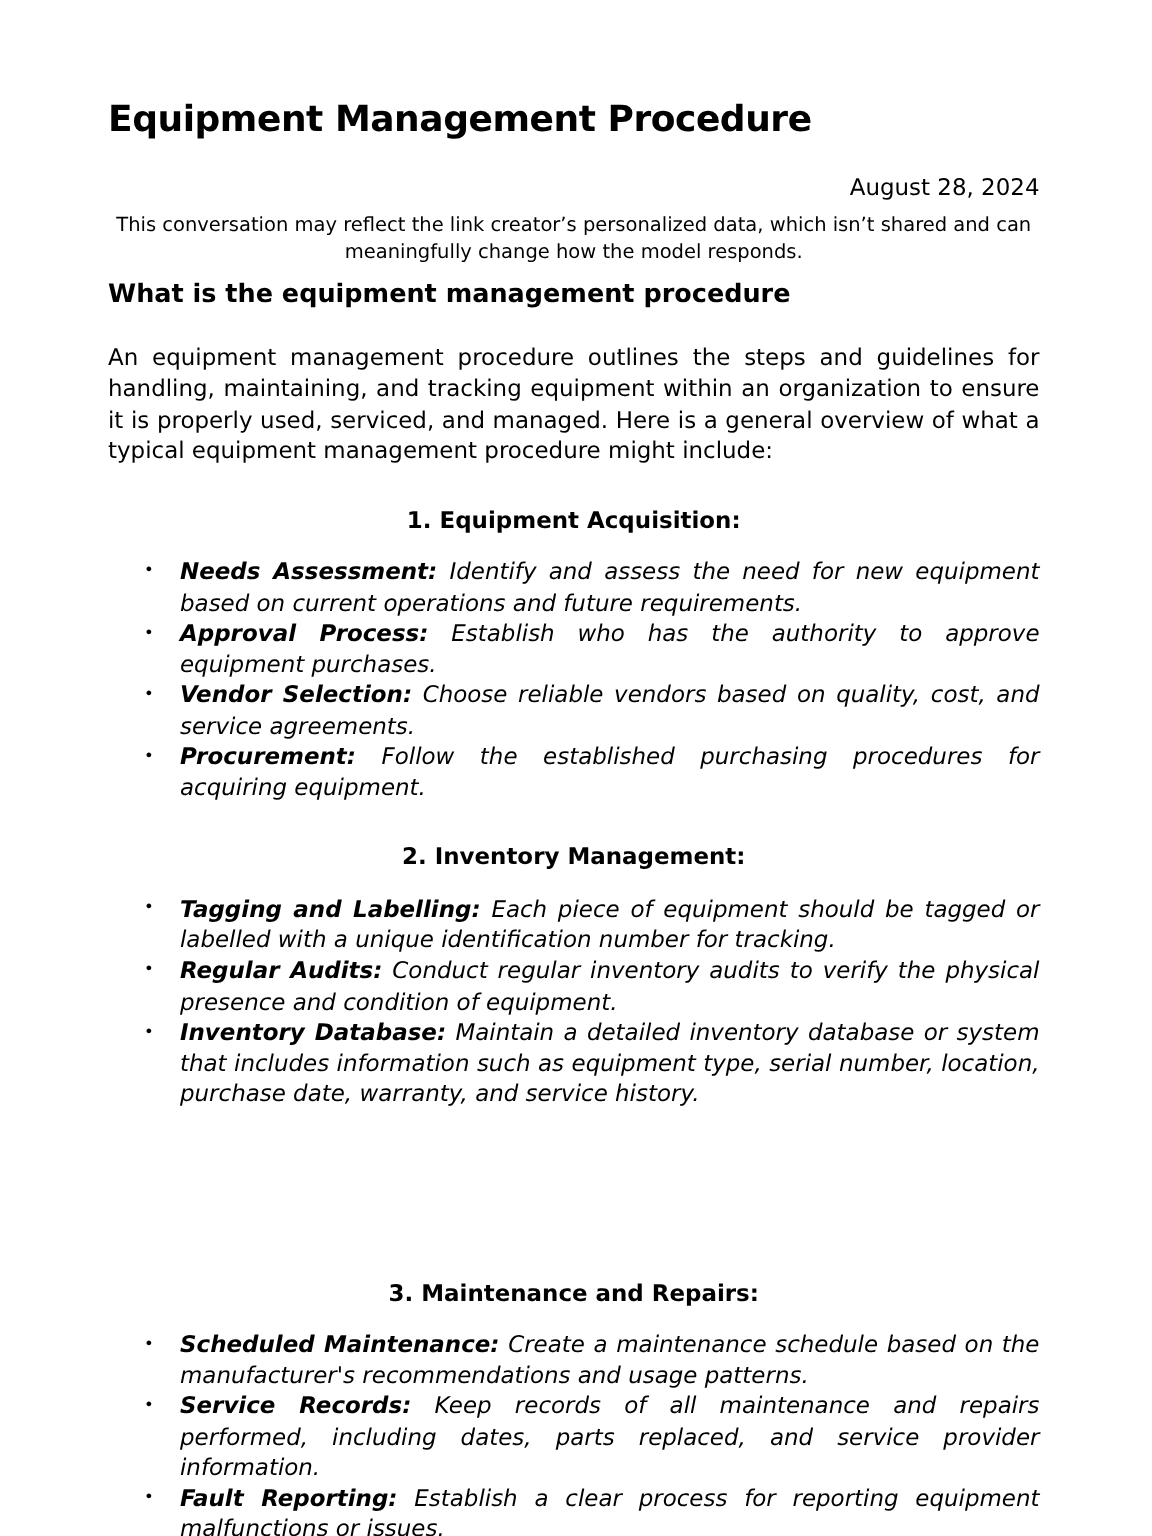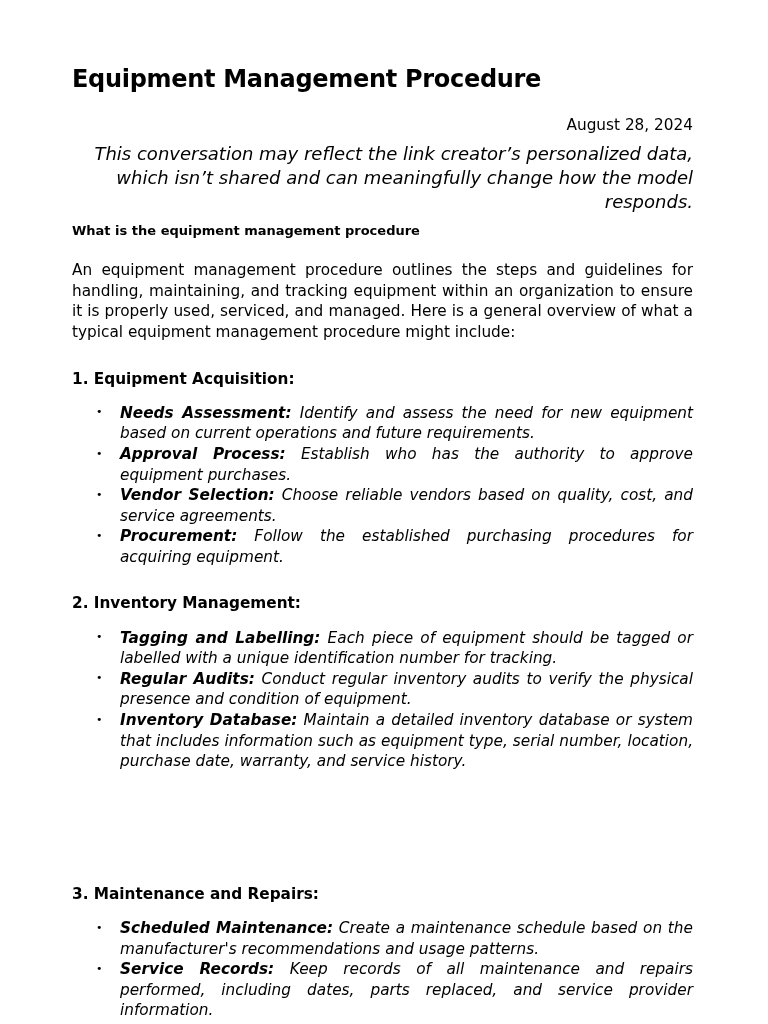--- a/index.html
+++ b/index.html
@@ -38,48 +38,48 @@
     white-space: nowrap;
   }
   .doc-date {
     font-size: 15.3px;
     line-height: 1.33;
     margin: 0;
     padding-top: 22px;
     text-align: right;
   }
   .intro-para {
-    font-size: 18px;
+    font-size: 13px;
     line-height: 1.33;
     margin: 0;
     padding-top: 7px;
-    text-align: right;
-    font-style: italic;
+    text-align: center;
   }
   .subheading {
-    font-size: 13px;
+    font-size: 17px;
     font-weight: bold;
     line-height: 1.33;
     margin: 0;
     padding-top: 8px;
   }
   .body-para {
     font-size: 15.3px;
     line-height: 1.345;
     margin: 0;
     padding-top: 21px;
     text-align: justify;
     text-justify: inter-word;
   }
   .section-heading {
     font-size: 15.3px;
     font-weight: bold;
     line-height: 1.33;
     margin: 0;
     padding-top: 26px;
+    text-align: center;
   }
   ul.bullets {
     list-style: none;
     margin: 0;
     padding: 0;
     padding-top: 14px;
   }
   ul.bullets li {
     position: relative;
     font-size: 15.3px;

